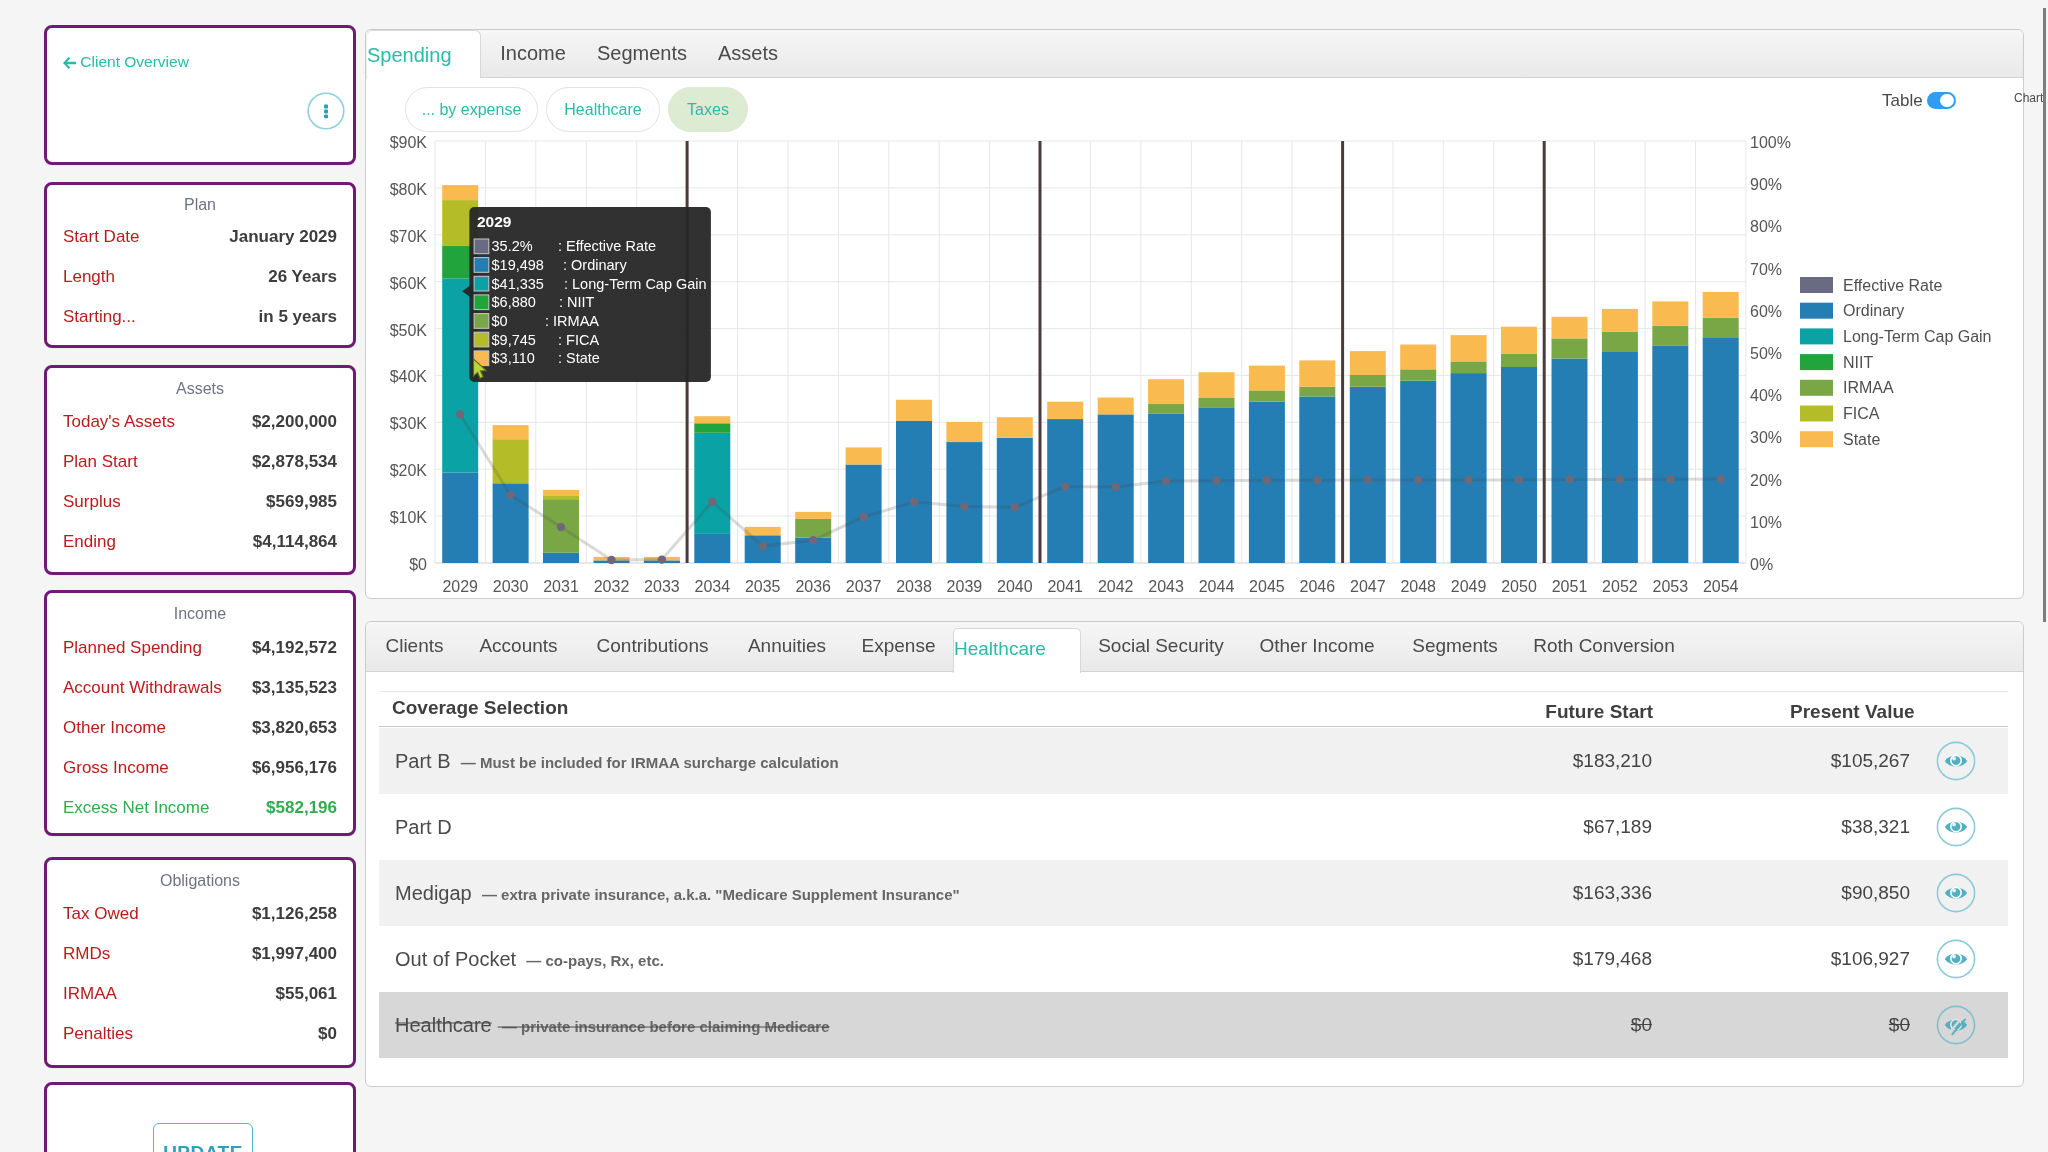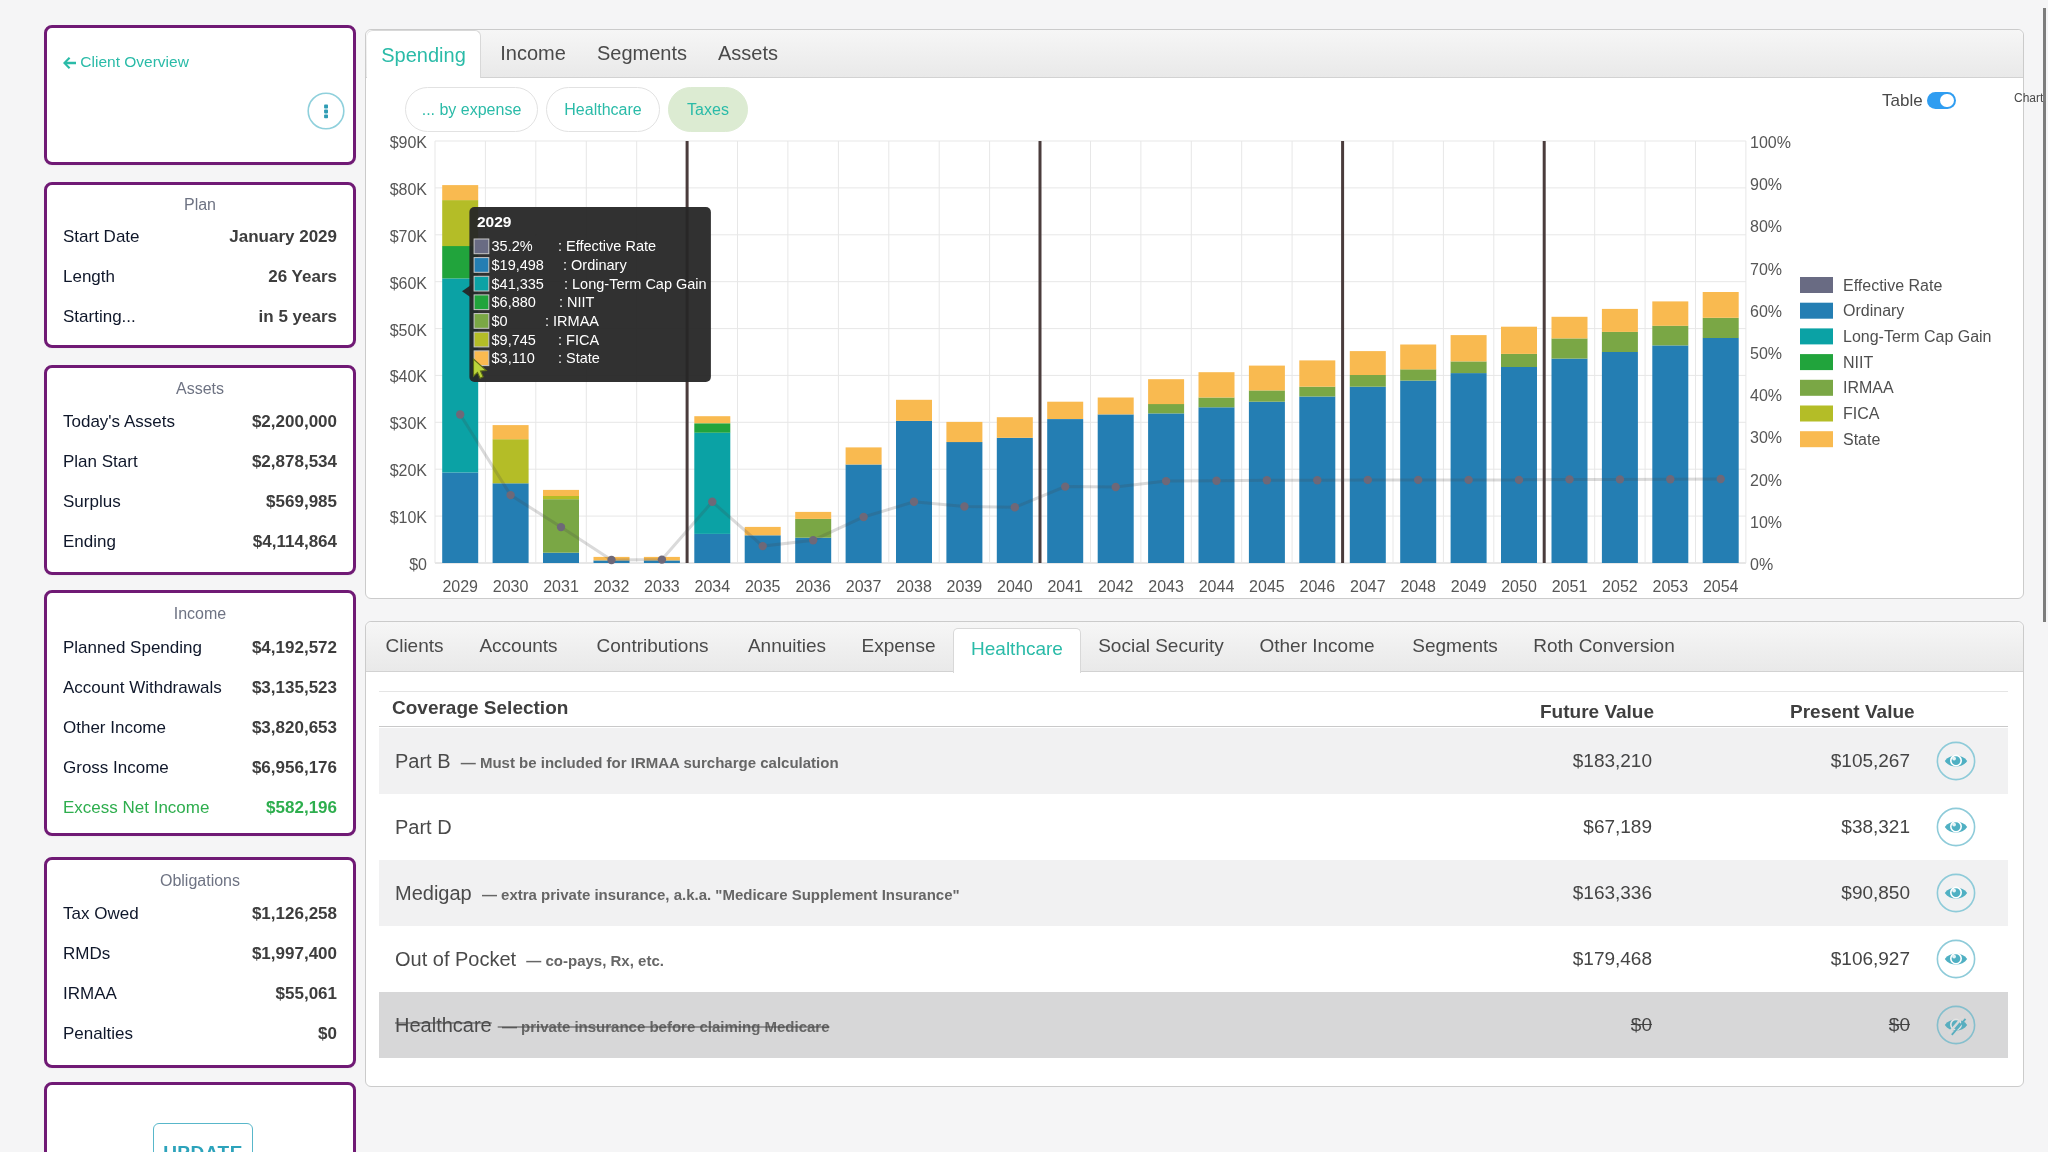--- a/index.html
+++ b/index.html
@@ -1,26 +1,26 @@
 <!DOCTYPE html>
 <html><head><meta charset="utf-8">
 <style>
 * { margin:0; padding:0; box-sizing:border-box; }
 html,body { width:2048px; height:1152px; background:#f5f5f6; font-family:"Liberation Sans",sans-serif; overflow:hidden; position:relative; }
 .abs { position:absolute; }
 .card { position:absolute; left:24px; width:312px; background:#fff; border:3px solid #701a75; border-radius:8px; box-shadow:0 1px 2px rgba(0,0,0,0.04);margin-left:20px; }
 .chead { position:absolute; left:0; width:100%; text-align:center; font-size:16px; color:#6e7383; }
 .crow { position:absolute; left:16px; right:16px; height:20px; line-height:20px; margin-top:-10px; }
-.cl { float:left; font-size:17px; color:#0f172a; }
+.cl { float:left; font-size:17px; color:#b91c1c; }
 .cv { float:right; font-size:17px; font-weight:bold; color:#3d3d3d; }
 .crow.g .cl, .crow.g .cv { color:#2eae4e; }
 .panel { position:absolute; left:365px; width:1659px; background:#fff; border:1px solid #cbcbcb; }
 .tabbar { position:absolute; left:0; top:0; width:100%; background:linear-gradient(#f6f6f6,#e9e9e9); border-bottom:1px solid #d2d2d2; border-radius:6px 6px 0 0; }
 .tab { position:absolute; transform:translateX(-50%); color:#4a4a4a; white-space:nowrap; }
-.atab { position:absolute; background:#fff; border:1px solid #d8d8d8; border-bottom:none; text-align:center; color:#2abba8; }
+.atab { position:absolute; background:#fff; border:1px solid #d8d8d8; border-bottom:none; text-align:left; color:#2abba8; }
 .chip { position:absolute; top:57px; height:45px; border-radius:23px; background:#fff; border:1px solid #e2e2e2; color:#2abba8; font-size:16px; text-align:center; line-height:43px; }
 .trow { position:absolute; left:379px; width:1629px; height:66px; }
 .tname { position:absolute; left:16px; top:50%; transform:translateY(-50%); color:#4a4a4a; white-space:nowrap; }
 .tmain { font-size:20px; }
 .tdesc { font-size:15px; color:#666; margin-left:6px;font-weight:bold; }
 .tfv,.tpv { position:absolute; top:50%; transform:translateY(-50%); font-size:19px; color:#444; text-align:right; width:220px; }
 .tfv { left:1053px; } .tpv { left:1311px; }
 .teye { position:absolute; left:1557px; top:13px; width:40px; height:40px; }
 </style></head>
 <body>
@@ -380,21 +380,21 @@
   <div class="tab" style="left:286.5px;top:13px;font-size:19px">Contributions</div>
   <div class="tab" style="left:421px;top:13px;font-size:19px">Annuities</div>
   <div class="tab" style="left:532.5px;top:13px;font-size:19px">Expense</div>
   <div class="tab" style="left:795px;top:13px;font-size:19px">Social Security</div>
   <div class="tab" style="left:951px;top:13px;font-size:19px">Other Income</div>
   <div class="tab" style="left:1089px;top:13px;font-size:19px">Segments</div>
   <div class="tab" style="left:1238px;top:13px;font-size:19px">Roth Conversion</div>
 </div>
 <div class="abs" style="left:379px;top:691px;width:1629px;height:1px;background:#e5e5e5"></div>
 <div class="abs" style="left:392px;top:697px;font-size:19px;font-weight:bold;color:#3f3f3f">Coverage Selection</div>
-<div class="abs" style="left:1540px;top:701px;width:113px;font-size:19px;font-weight:bold;color:#3f3f3f;text-align:right;white-space:nowrap">Future Value</div>
+<div class="abs" style="left:1540px;top:701px;width:113px;font-size:19px;font-weight:bold;color:#3f3f3f;text-align:right;white-space:nowrap">Future Start</div>
 <div class="abs" style="left:1790px;top:701px;width:123px;font-size:19px;font-weight:bold;color:#3f3f3f;text-align:right;white-space:nowrap">Present Value</div>
 <div class="abs" style="left:379px;top:726px;width:1629px;height:1px;background:#c9c9c9"></div>
 <div class="trow" style="top:728px;background:#f1f1f2">
 <div class="tname" style=""><span class="tmain">Part B</span><span class="tdesc"> — Must be included for IRMAA surcharge calculation</span></div>
 <div class="tfv" style="">$183,210</div>
 <div class="tpv" style="">$105,267</div>
 <div class="teye"><svg width="40" height="40" viewBox="0 0 40 40">
         <circle cx="20" cy="20" r="18.6" fill="none" stroke="#8ecbd9" stroke-width="1.6"></circle>
         <path d="M8.8 20 C13.6 12.6, 26.4 12.6, 31.2 20 C26.4 27.4, 13.6 27.4, 8.8 20 Z" fill="#4fb0c3"></path>
         <circle cx="20" cy="19.6" r="5.2" fill="#4fb0c3" stroke="#ffffff" stroke-width="1.6"></circle>

